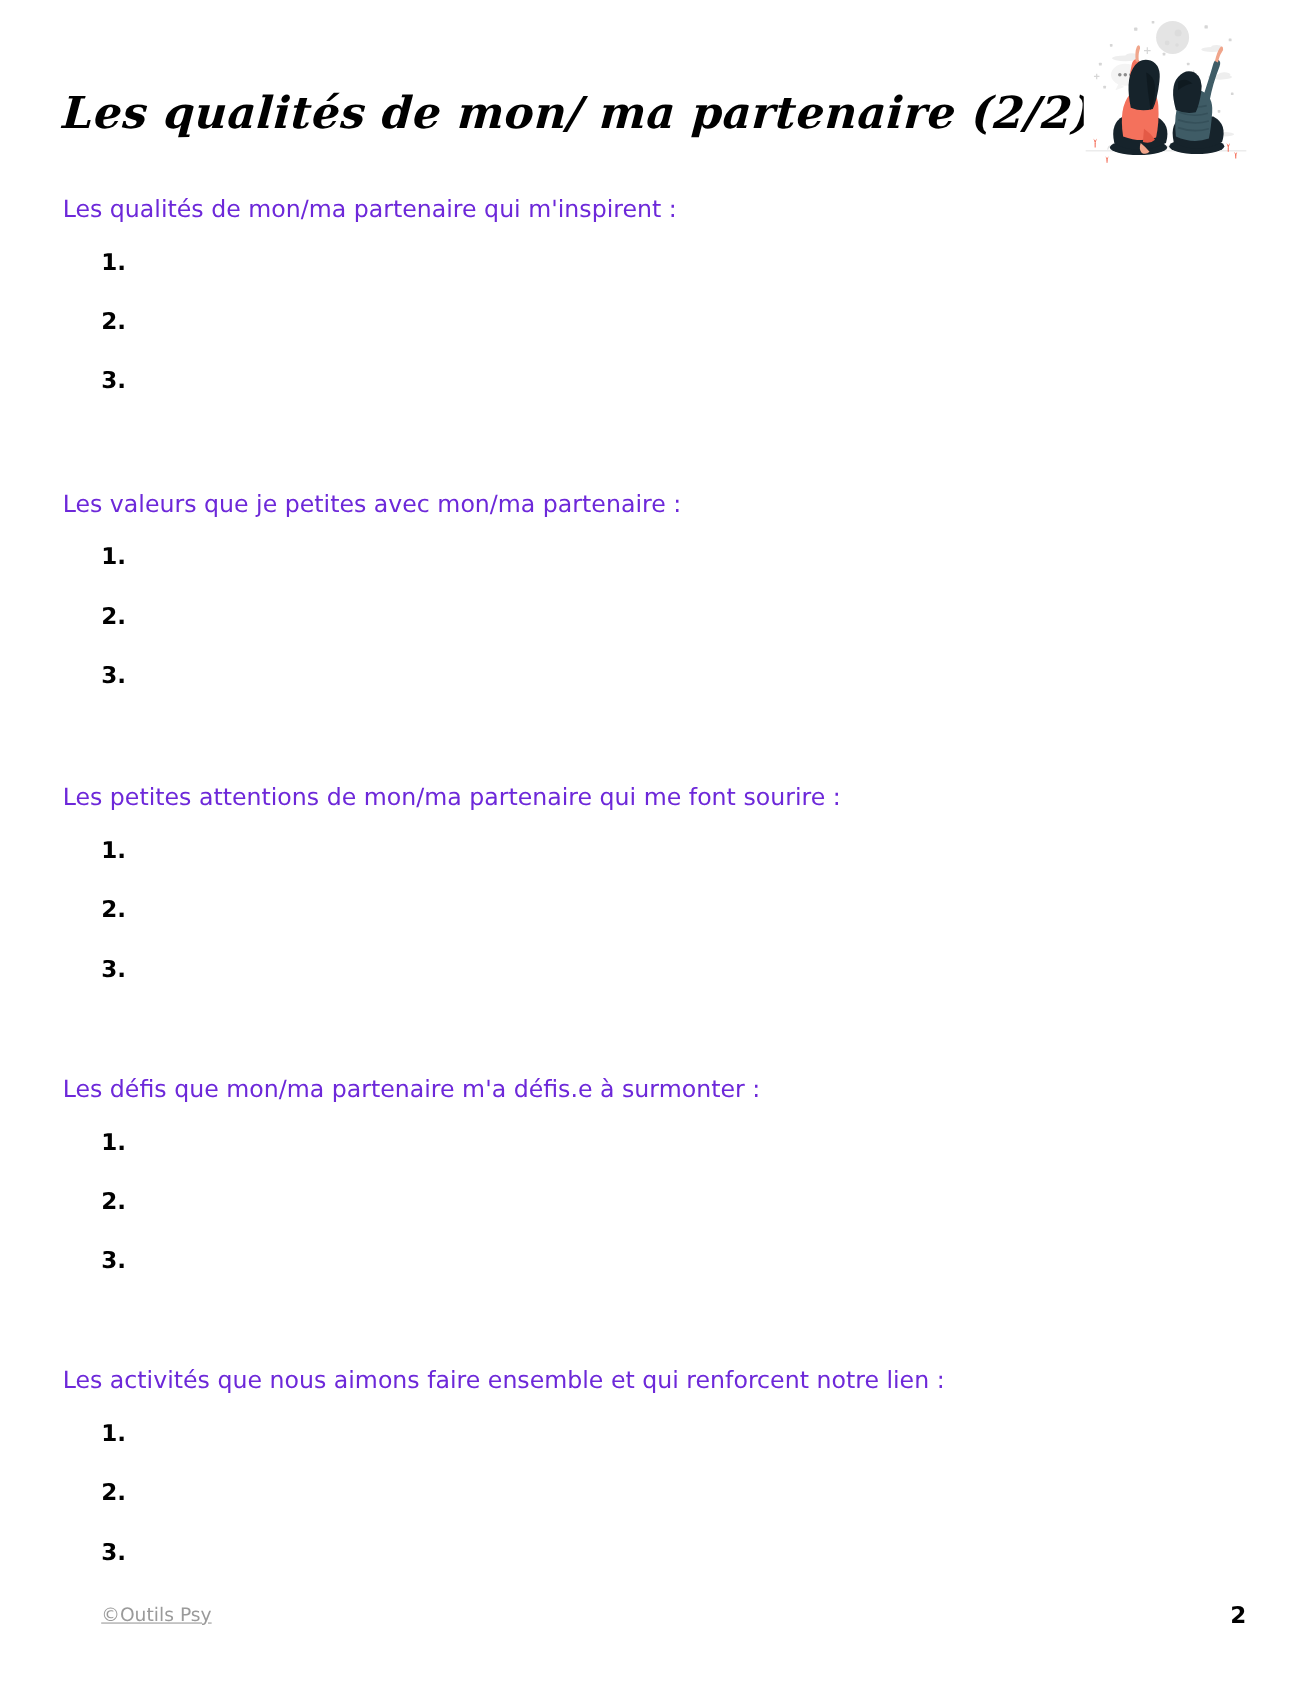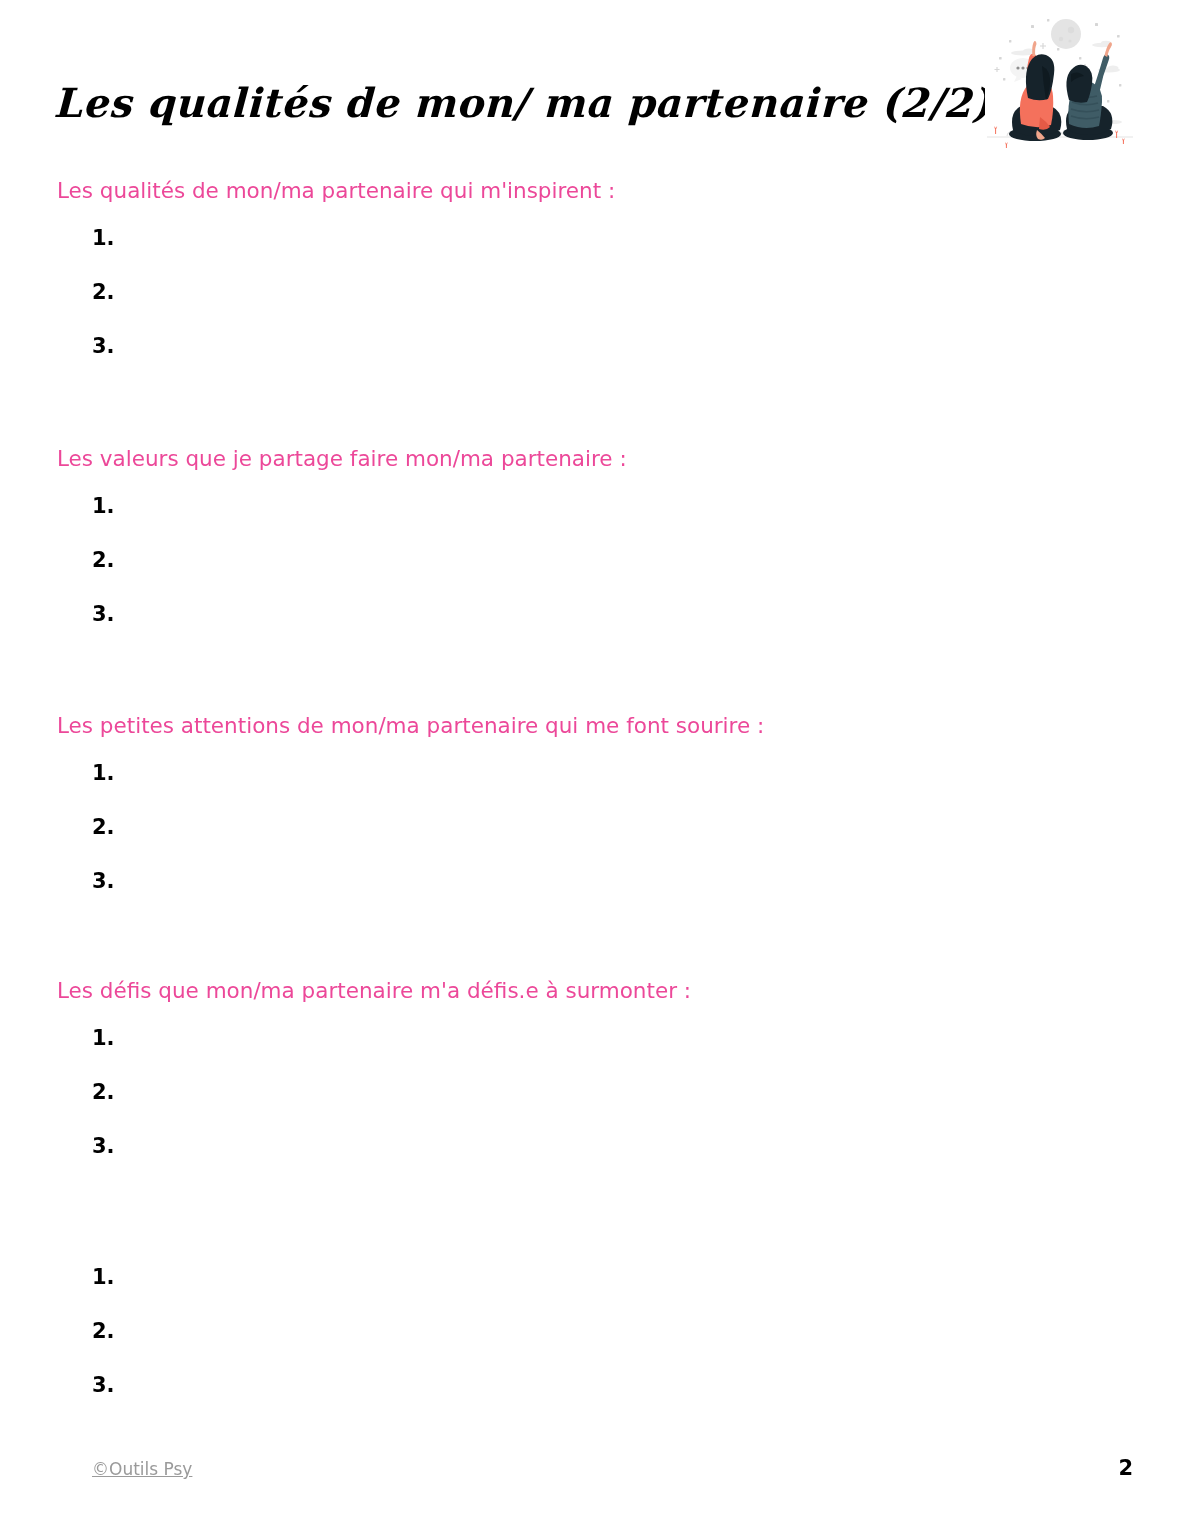--- a/index.html
+++ b/index.html
@@ -60,21 +60,21 @@
   }
   .section {
     position: absolute;
     left: 57px;
     width: 1080px;
   }
   .section-heading {
     font-family: "DejaVu Sans", "Liberation Sans", sans-serif;
     font-size: 21.5px;
     font-weight: 400;
-    color: #ec4899;
+    color: #6d28d9;
     line-height: 1.2;
     white-space: nowrap;
     margin: 0;
   }
   .answer-list {
     list-style: none;
     margin: 0;
     padding: 0;
   }
   .answer-item {
@@ -255,21 +255,21 @@
           <span class="answer-line"></span>
         </li>
         <li class="answer-item">
           <span class="answer-num">3.</span>
           <span class="answer-line"></span>
         </li>
       </ol>
     </div>
 
     <div class="section" style="top:446px;">
-      <p class="section-heading">Les valeurs que je partage faire mon/ma partenaire :</p>
+      <p class="section-heading">Les valeurs que je petites avec mon/ma partenaire :</p>
       <ol class="answer-list">
         <li class="answer-item" style="margin-top:22px;">
           <span class="answer-num">1.</span>
           <span class="answer-line"></span>
         </li>
         <li class="answer-item">
           <span class="answer-num">2.</span>
           <span class="answer-line"></span>
         </li>
         <li class="answer-item">
@@ -309,20 +309,21 @@
           <span class="answer-line"></span>
         </li>
         <li class="answer-item">
           <span class="answer-num">3.</span>
           <span class="answer-line"></span>
         </li>
       </ol>
     </div>
 
     <div class="section" style="top:1243px;">
+      <p class="section-heading">Les activités que nous aimons faire ensemble et qui renforcent notre lien :</p>
       <ol class="answer-list">
         <li class="answer-item" style="margin-top:22px;">
           <span class="answer-num">1.</span>
           <span class="answer-line"></span>
         </li>
         <li class="answer-item">
           <span class="answer-num">2.</span>
           <span class="answer-line"></span>
         </li>
         <li class="answer-item">

